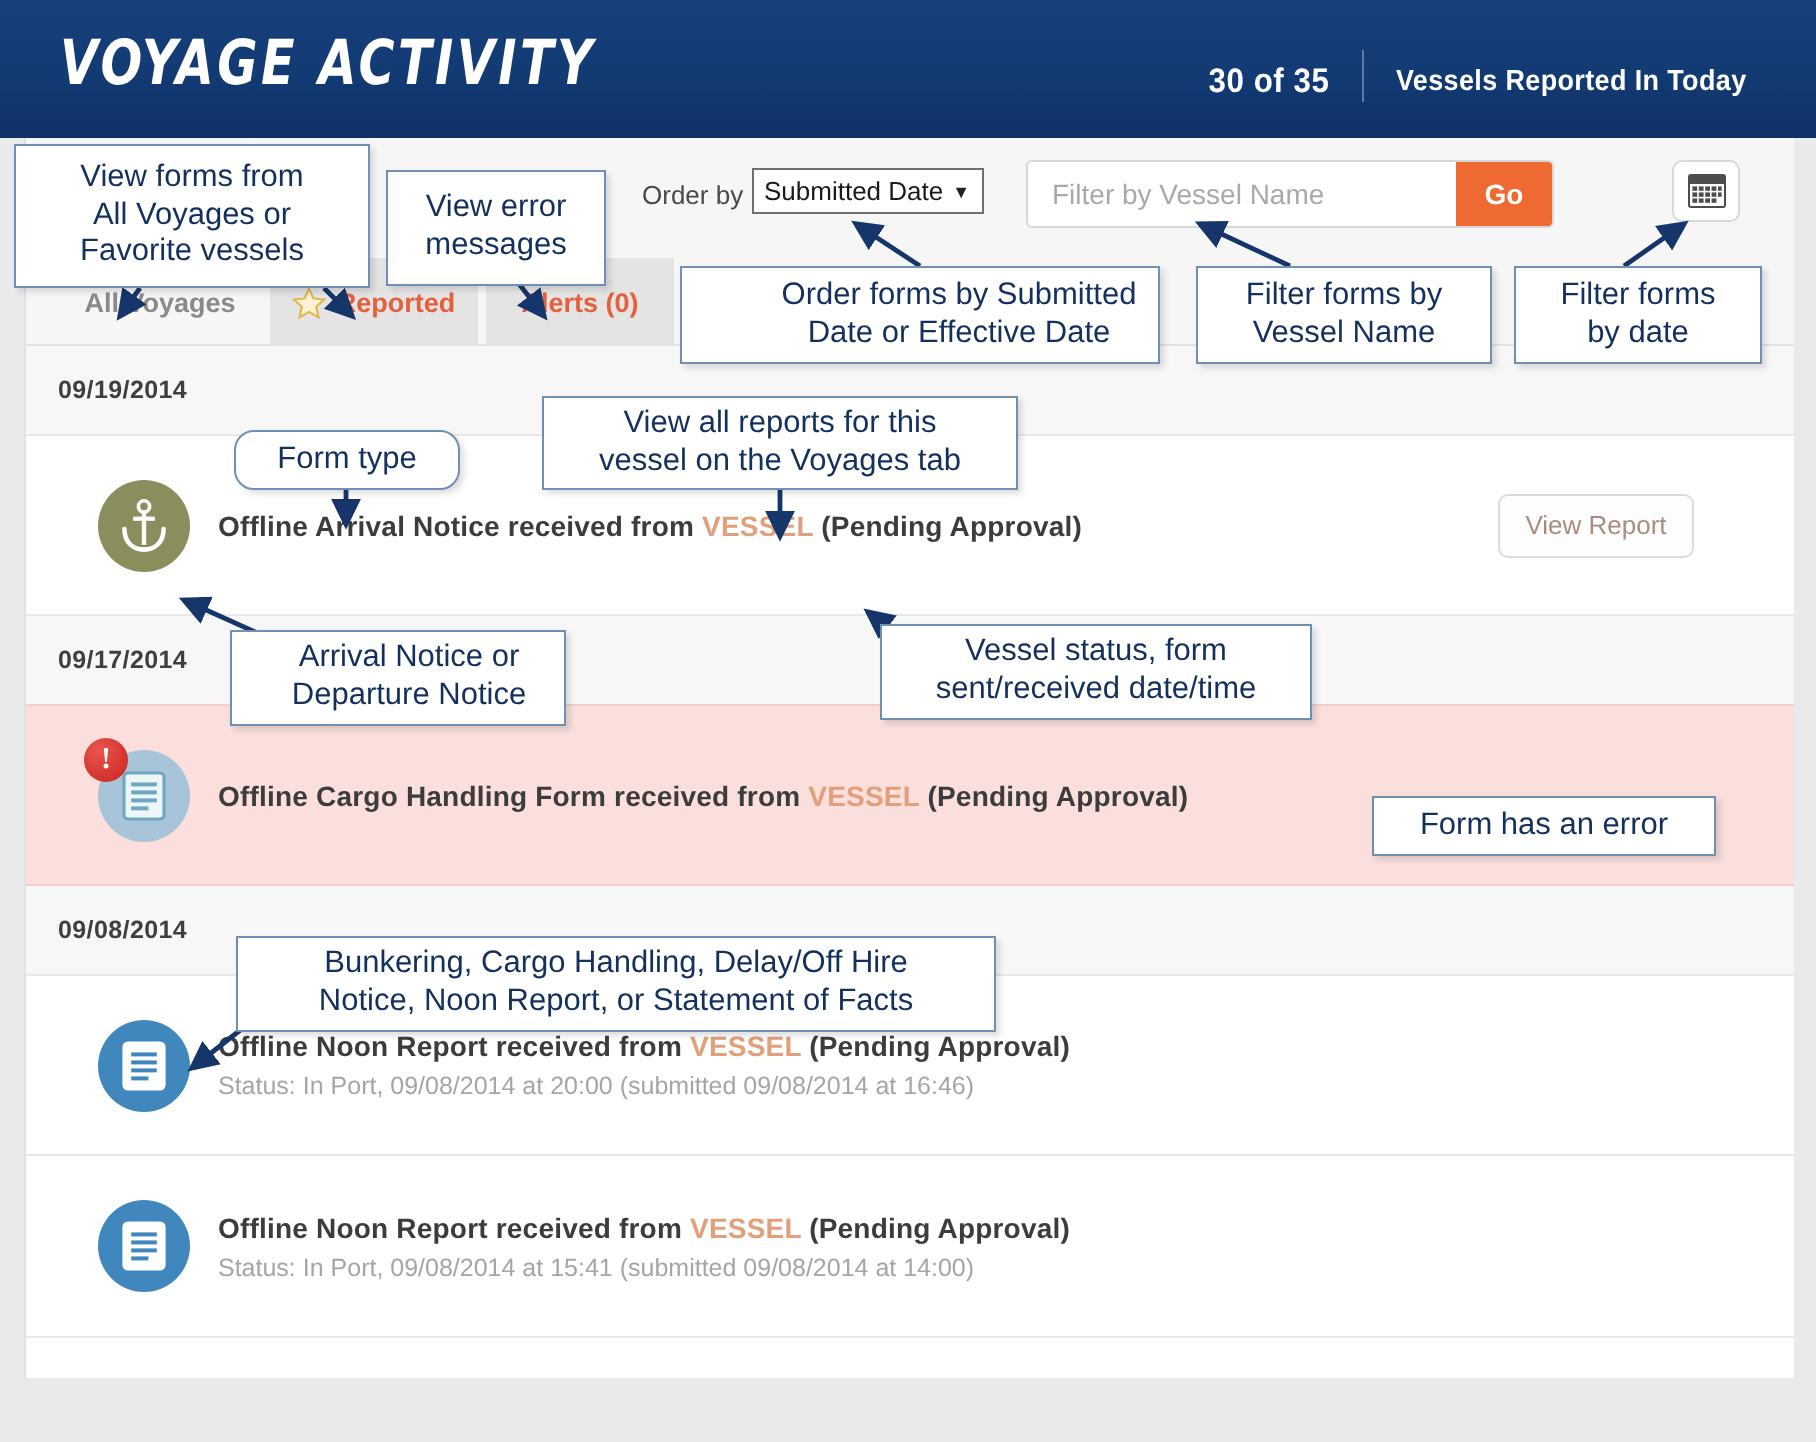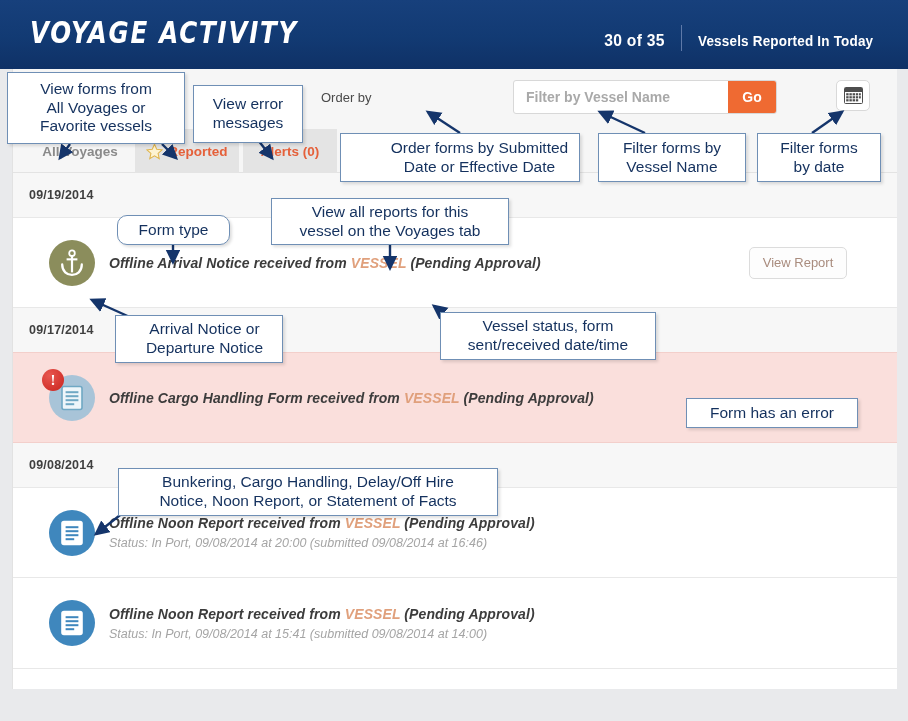--- a/index.html
+++ b/index.html
@@ -122,21 +122,20 @@
   }
   .vessel-filter input {
     width: 214px; height: 32px;
     border: none;
     outline: none;
     background: transparent;
     font-family: "Liberation Sans", sans-serif;
     font-size: 14px;
     color: #404040;
     padding-left: 12px;
-    font-weight: bold;
   }
   .vessel-filter input::placeholder { color: #a9a9a9; }
   .go-btn {
     position: absolute;
     right: 0; top: 0;
     width: 48px; height: 32px;
     background: #ef6a32;
     border-top-right-radius: 2px;
     border-bottom-right-radius: 2px;
     color: #ffffff;
@@ -245,21 +244,21 @@
     background: #d8322c;
     background: radial-gradient(circle at 35% 30%, #e8564f, #c9231d);
     color: #ffffff;
     font-size: 15px;
     font-weight: bold;
     line-height: 22px;
     text-align: center;
     font-family: "Liberation Serif", serif;
   }
 
-  .row-text { margin-left: 14px; font-style: italic; }
+  .row-text { margin-left: 14px; }
   .row-title {
     font-size: 14px;
     font-weight: bold;
     color: #3c3c3c;
     letter-spacing: .1px;
   }
   .row-title .vessel { color: #e0a07c; }
   .row-status {
     margin-top: 5px;
     font-size: 12.5px;
@@ -309,20 +308,24 @@
     <span class="header-label">Vessels Reported In Today</span>
   </div>
 </div>
 
 <div class="page">
   <div class="card">
 
     <div class="toolbar">
       <span class="order-by-label">Order by</span>
 
+      <div class="order-select">
+        <span>Submitted Date</span>
+        <span class="caret">▼</span>
+      </div>
 
       <div class="vessel-filter">
         <input type="text" placeholder="Filter by Vessel Name" style="">
         <div class="go-btn">Go</div>
       </div>
 
       <div class="cal-btn">
         <svg class="cal-icon" width="19" height="17" viewBox="0 0 19 17">
           <rect x="0.5" y="0.5" width="18" height="16" rx="1" fill="#ffffff" stroke="#4d4d4d"></rect>
           <rect x="1" y="1" width="17" height="4" fill="#4d4d4d"></rect>

